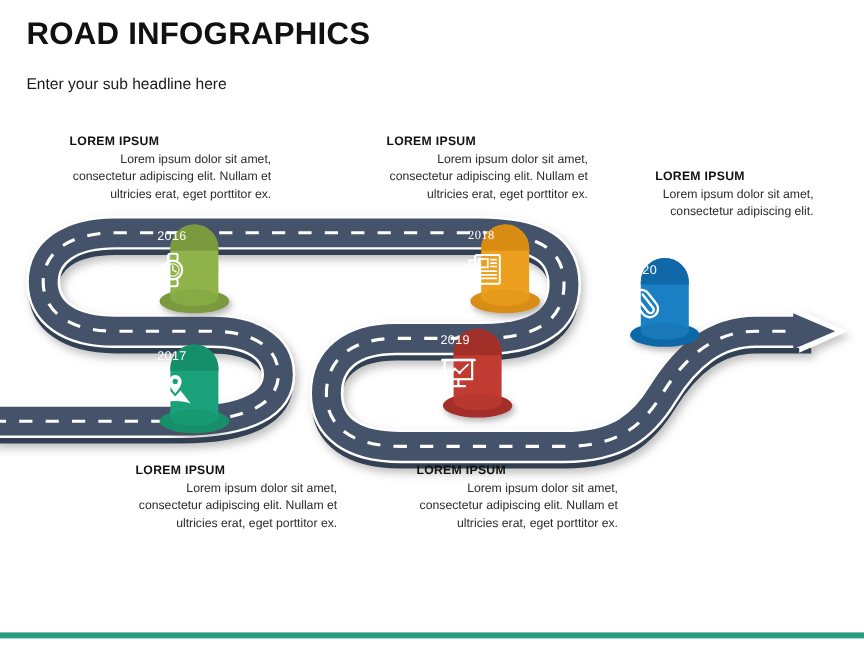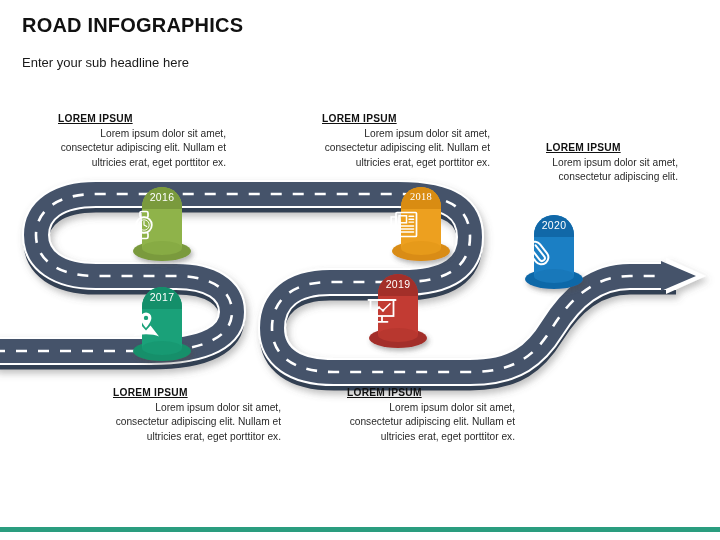--- a/index.html
+++ b/index.html
@@ -18,21 +18,21 @@
     position: absolute;
     left: 0; top: 0;
     width: 720px;
     height: 540px;
     background: #ffffff;
   }
 
   
   #header { position: absolute; left: 22px; top: 14px; }
   #title {
-    font-size: 20px;
+    font-size: 26px;
     font-weight: bold;
     color: #111111;
     letter-spacing: 0.2px;
     line-height: 1.1;
     margin: 0;
     white-space: nowrap;
   }
   #subtitle {
     font-size: 13px;
     font-weight: normal;
@@ -62,21 +62,20 @@
 
   
   .text-block { position: absolute; }
   .tb-head {
     font-size: 10.2px;
     font-weight: bold;
     color: #111111;
     letter-spacing: 0.25px;
     margin: 0 0 1px 0;
     line-height: 1.35;
-    text-decoration: underline;
   }
   .tb-body {
     font-size: 10.2px;
     color: #2a2a2a;
     line-height: 1.42;
     margin: 0;
     text-align: right;
   }
   #block-2016 { left: 58px; top: 112px; width: 168px; }
   #block-2018 { left: 322px; top: 112px; width: 168px; }
@@ -89,21 +88,21 @@
     position: absolute;
     width: 62px;
     height: 84px;
   }
   .pin svg { display: block; overflow: visible; }
   .pin-year {
     position: absolute;
     top: 10px;
     left: 0;
     width: 62px;
-    text-align: center;
+    text-align: left;
     font-size: 10.5px;
     color: #ffffff;
     line-height: 1;
     letter-spacing: 0.3px;
   }
   .pin-icon {
     position: absolute;
     top: 29px;
     left: 0;
     width: 62px;

